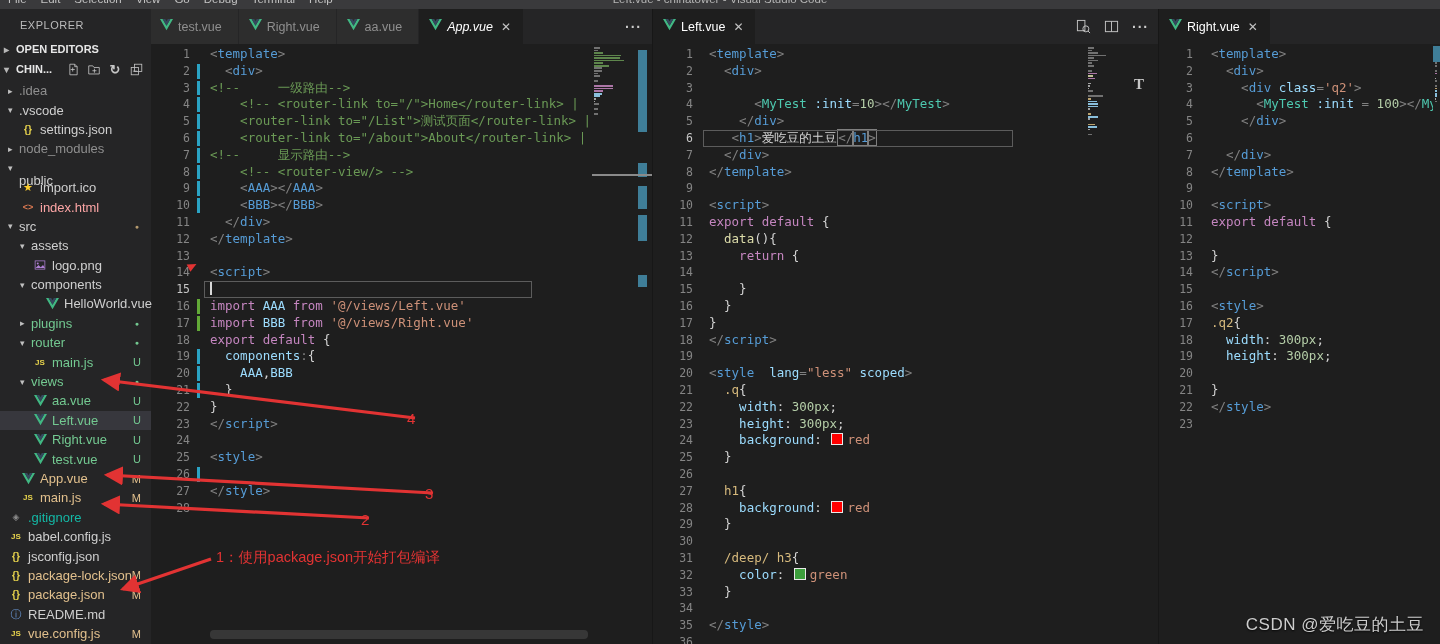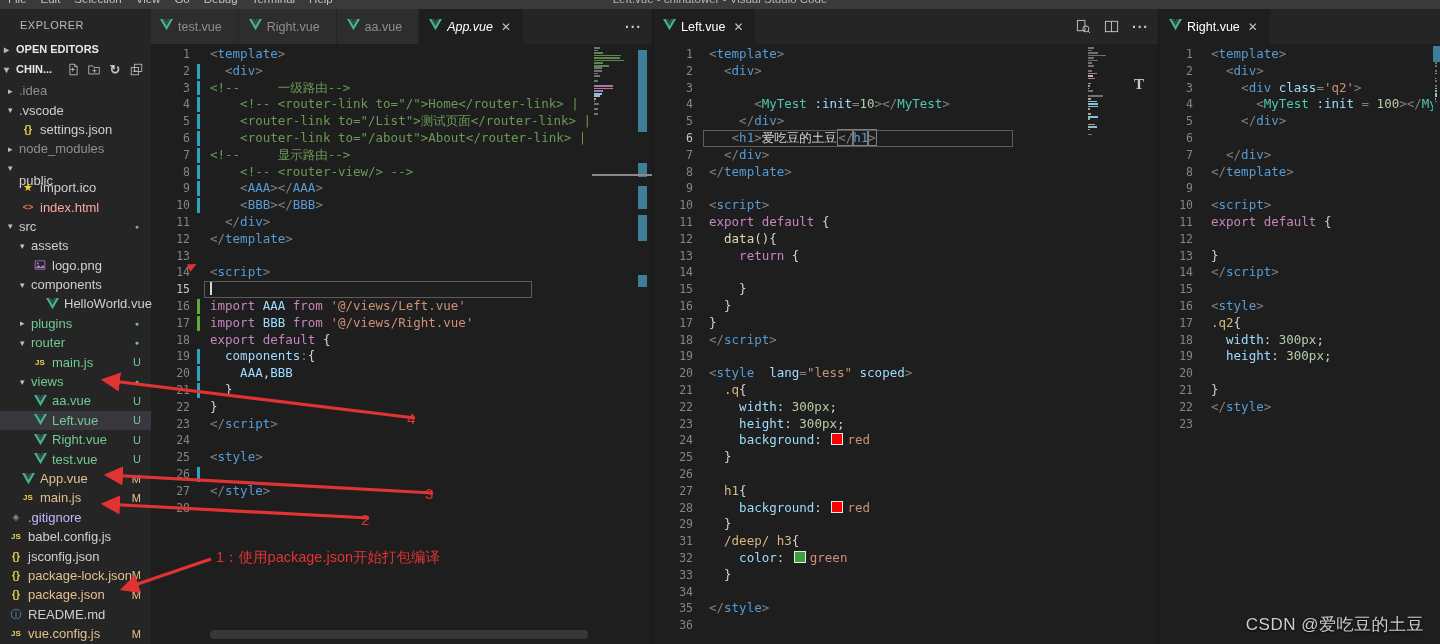--- a/index.html
+++ b/index.html
@@ -260,21 +260,21 @@
           <span class="fic">
             <span class="ic-js">JS</span>
           </span>
           <span style="color: rgb(226, 192, 141);">main.js</span>
           <span class="badge" style="color: rgb(226, 192, 141);">M</span>
         </div>
         <div class="trow" style="padding-left: 8px;">
           <span class="fic">
             <span class="ic-diamond">◈</span>
           </span>
-          <span style="color: #c4b5fd;">.gitignore</span>
+          <span style="color: #14b8a6;">.gitignore</span>
         </div>
         <div class="trow" style="padding-left: 8px;">
           <span class="fic">
             <span class="ic-js">JS</span>
           </span>
           <span style="color: rgb(207, 207, 207);">babel.config.js</span>
         </div>
         <div class="trow" style="padding-left: 8px;">
           <span class="fic">
             <span class="ic-json">{}</span>
@@ -471,20 +471,21 @@
             <div class="cl"><span class="ln">20</span><span class="code"><span class="tok-p">&lt;</span><span class="tok-tg">style</span><span class="tok-tx">  </span><span class="tok-at">lang</span><span class="tok-p">=</span><span class="tok-s">"less"</span><span class="tok-tx"> </span><span class="tok-at">scoped</span><span class="tok-p">&gt;</span></span></div>
             <div class="cl"><span class="ln">21</span><span class="code"><span class="tok-sl">  .q</span><span class="tok-tx">{</span></span></div>
             <div class="cl"><span class="ln">22</span><span class="code"><span class="tok-at">    width</span><span class="tok-tx">: </span><span class="tok-n">300px</span><span class="tok-tx">;</span></span></div>
             <div class="cl"><span class="ln">23</span><span class="code"><span class="tok-at">    height</span><span class="tok-tx">: </span><span class="tok-n">300px</span><span class="tok-tx">;</span></span></div>
             <div class="cl"><span class="ln">24</span><span class="code"><span class="tok-at">    background</span><span class="tok-tx">: </span><span class="swatch" style="background: rgb(255, 0, 0);"></span><span class="tok-s">red</span></span></div>
             <div class="cl"><span class="ln">25</span><span class="code"><span class="tok-tx">  }</span></span></div>
             <div class="cl"><span class="ln">26</span><span class="code"></span></div>
             <div class="cl"><span class="ln">27</span><span class="code"><span class="tok-sl">  h1</span><span class="tok-tx">{</span></span></div>
             <div class="cl"><span class="ln">28</span><span class="code"><span class="tok-at">    background</span><span class="tok-tx">: </span><span class="swatch" style="background: rgb(255, 0, 0);"></span><span class="tok-s">red</span></span></div>
             <div class="cl"><span class="ln">29</span><span class="code"><span class="tok-tx">  }</span></span></div>
+            <div class="cl"><span class="ln">30</span><span class="code"></span></div>
             <div class="cl"><span class="ln">31</span><span class="code"><span class="tok-sl">  /deep/ h3</span><span class="tok-tx">{</span></span></div>
             <div class="cl"><span class="ln">32</span><span class="code"><span class="tok-at">    color</span><span class="tok-tx">: </span><span class="swatch" style="background: rgb(60, 158, 60);"></span><span class="tok-s">green</span></span></div>
             <div class="cl"><span class="ln">33</span><span class="code"><span class="tok-tx">  }</span></span></div>
             <div class="cl"><span class="ln">34</span><span class="code"></span></div>
             <div class="cl"><span class="ln">35</span><span class="code"><span class="tok-p">&lt;/</span><span class="tok-tg">style</span><span class="tok-p">&gt;</span></span></div>
             <div class="cl"><span class="ln">36</span><span class="code"></span></div>
           </div>
           <div class="minimap" style="left: 433px; width: 46px;">
             <div class="mmbar" style="top: 3px; left: 2px; width: 5.5px; background: rgb(128, 128, 128);"></div>
             <div class="mmbar" style="top: 5.55px; left: 2px; width: 3.85px; background: rgb(128, 128, 128);"></div>

